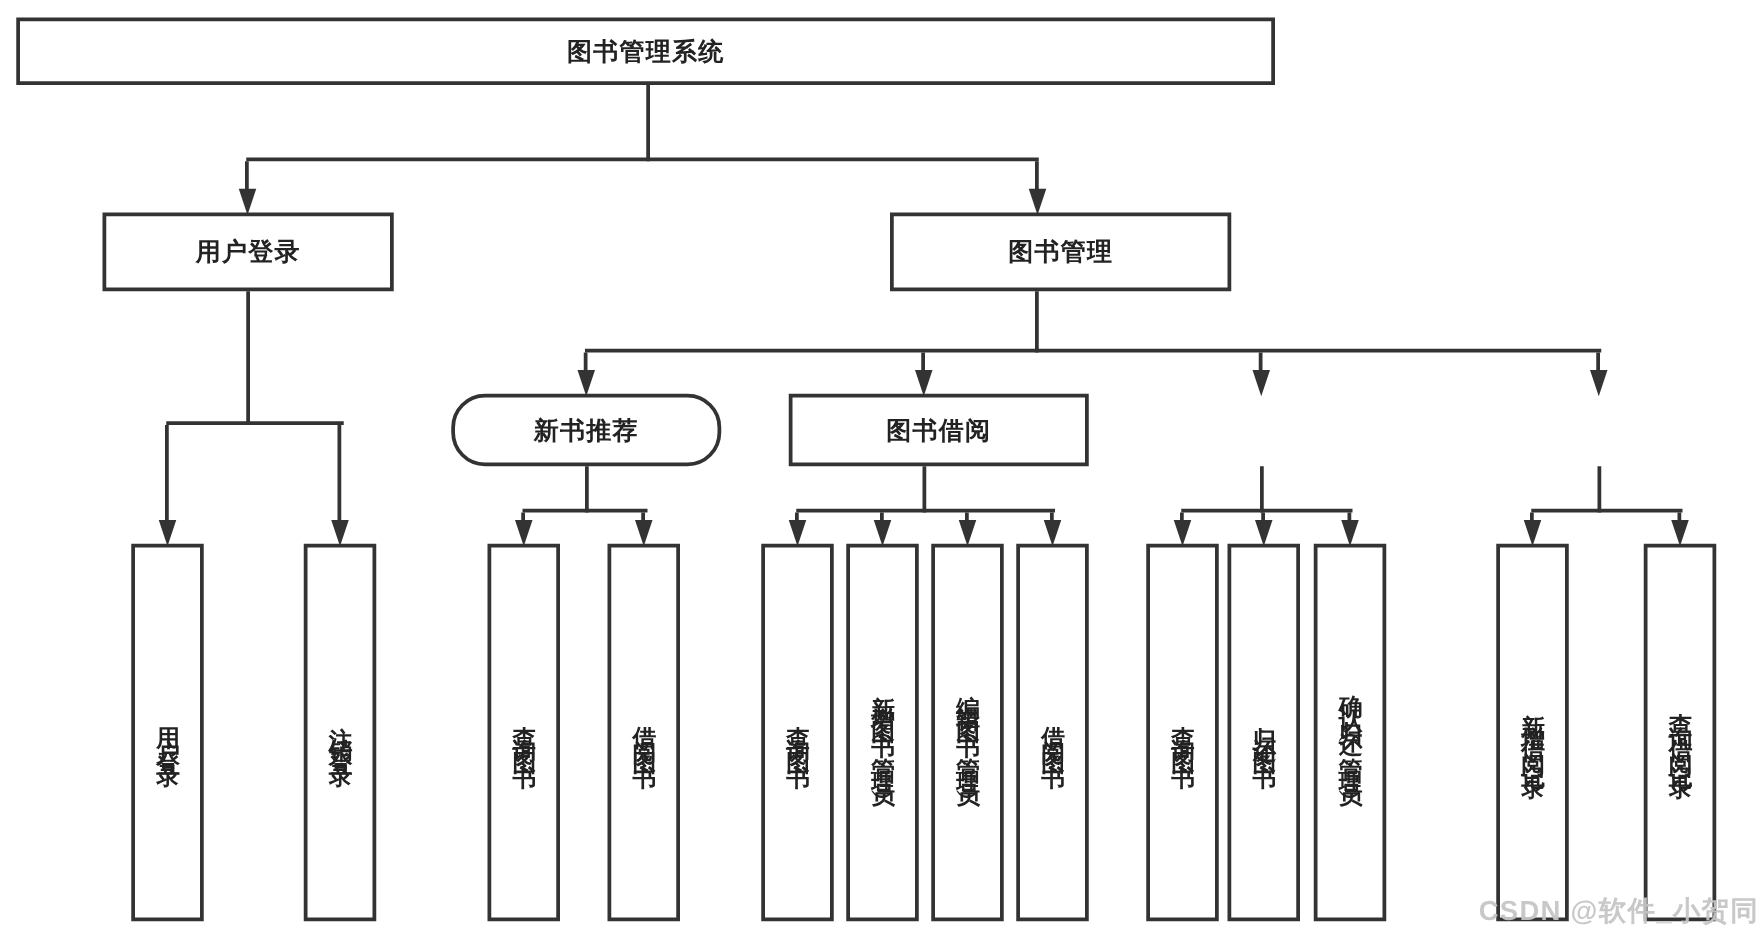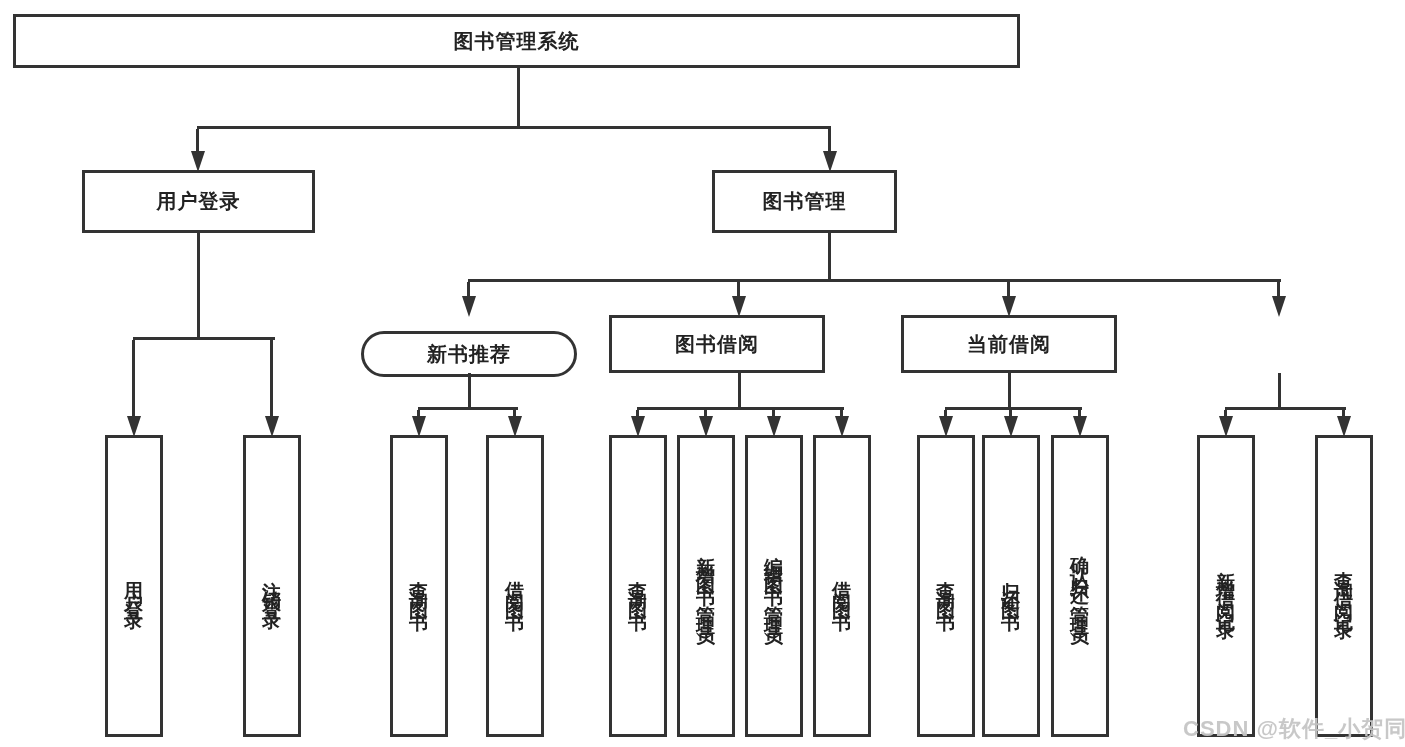--- a/index.html
+++ b/index.html
@@ -63,35 +63,32 @@
 <div class="canvas">
 
   <div class="hbox" style="left:13px;top:14px;width:1007px;height:54px;">
     <span>图书管理系统</span>
   </div>
 
   <div class="hbox" style="left:82px;top:170px;width:233px;height:63px;">
     <span>用户登录</span>
   </div>
 
-  <div class="hbox" style="left:712px;top:170px;width:185px;height:63px;">
+  <div class="hbox" style="left:712px;top:170px;width:273px;height:63px;">
     <span>图书管理</span>
   </div>
 
-  <div class="hbox" style="left:361px;top:331px;width:216px;height:46px;border-radius:27px;">
+  <div class="hbox" style="left:361px;top:315px;width:216px;height:58px;border-radius:27px;">
     <span>新书推荐</span>
   </div>
 
-  <div class="hbox" style="left:609px;top:315px;width:216px;height:58px;justify-content:center;">
+  <div class="hbox" style="left:631px;top:315px;width:240px;height:58px;justify-content:center;">
     <span>图书借阅</span>
   </div>
 
-  <div class="hbox" style="left:901px;top:315px;width:216px;height:58px;">
-    <span>当前借阅</span>
-  </div>
 
 
   <div class="vbox" style="left:105px;">
     <span class="vtext">用户登录</span>
   </div>
   <div class="vbox" style="left:243px;">
     <span class="vtext">注销登录</span>
   </div>
 
   <div class="vbox" style="left:390px;">

